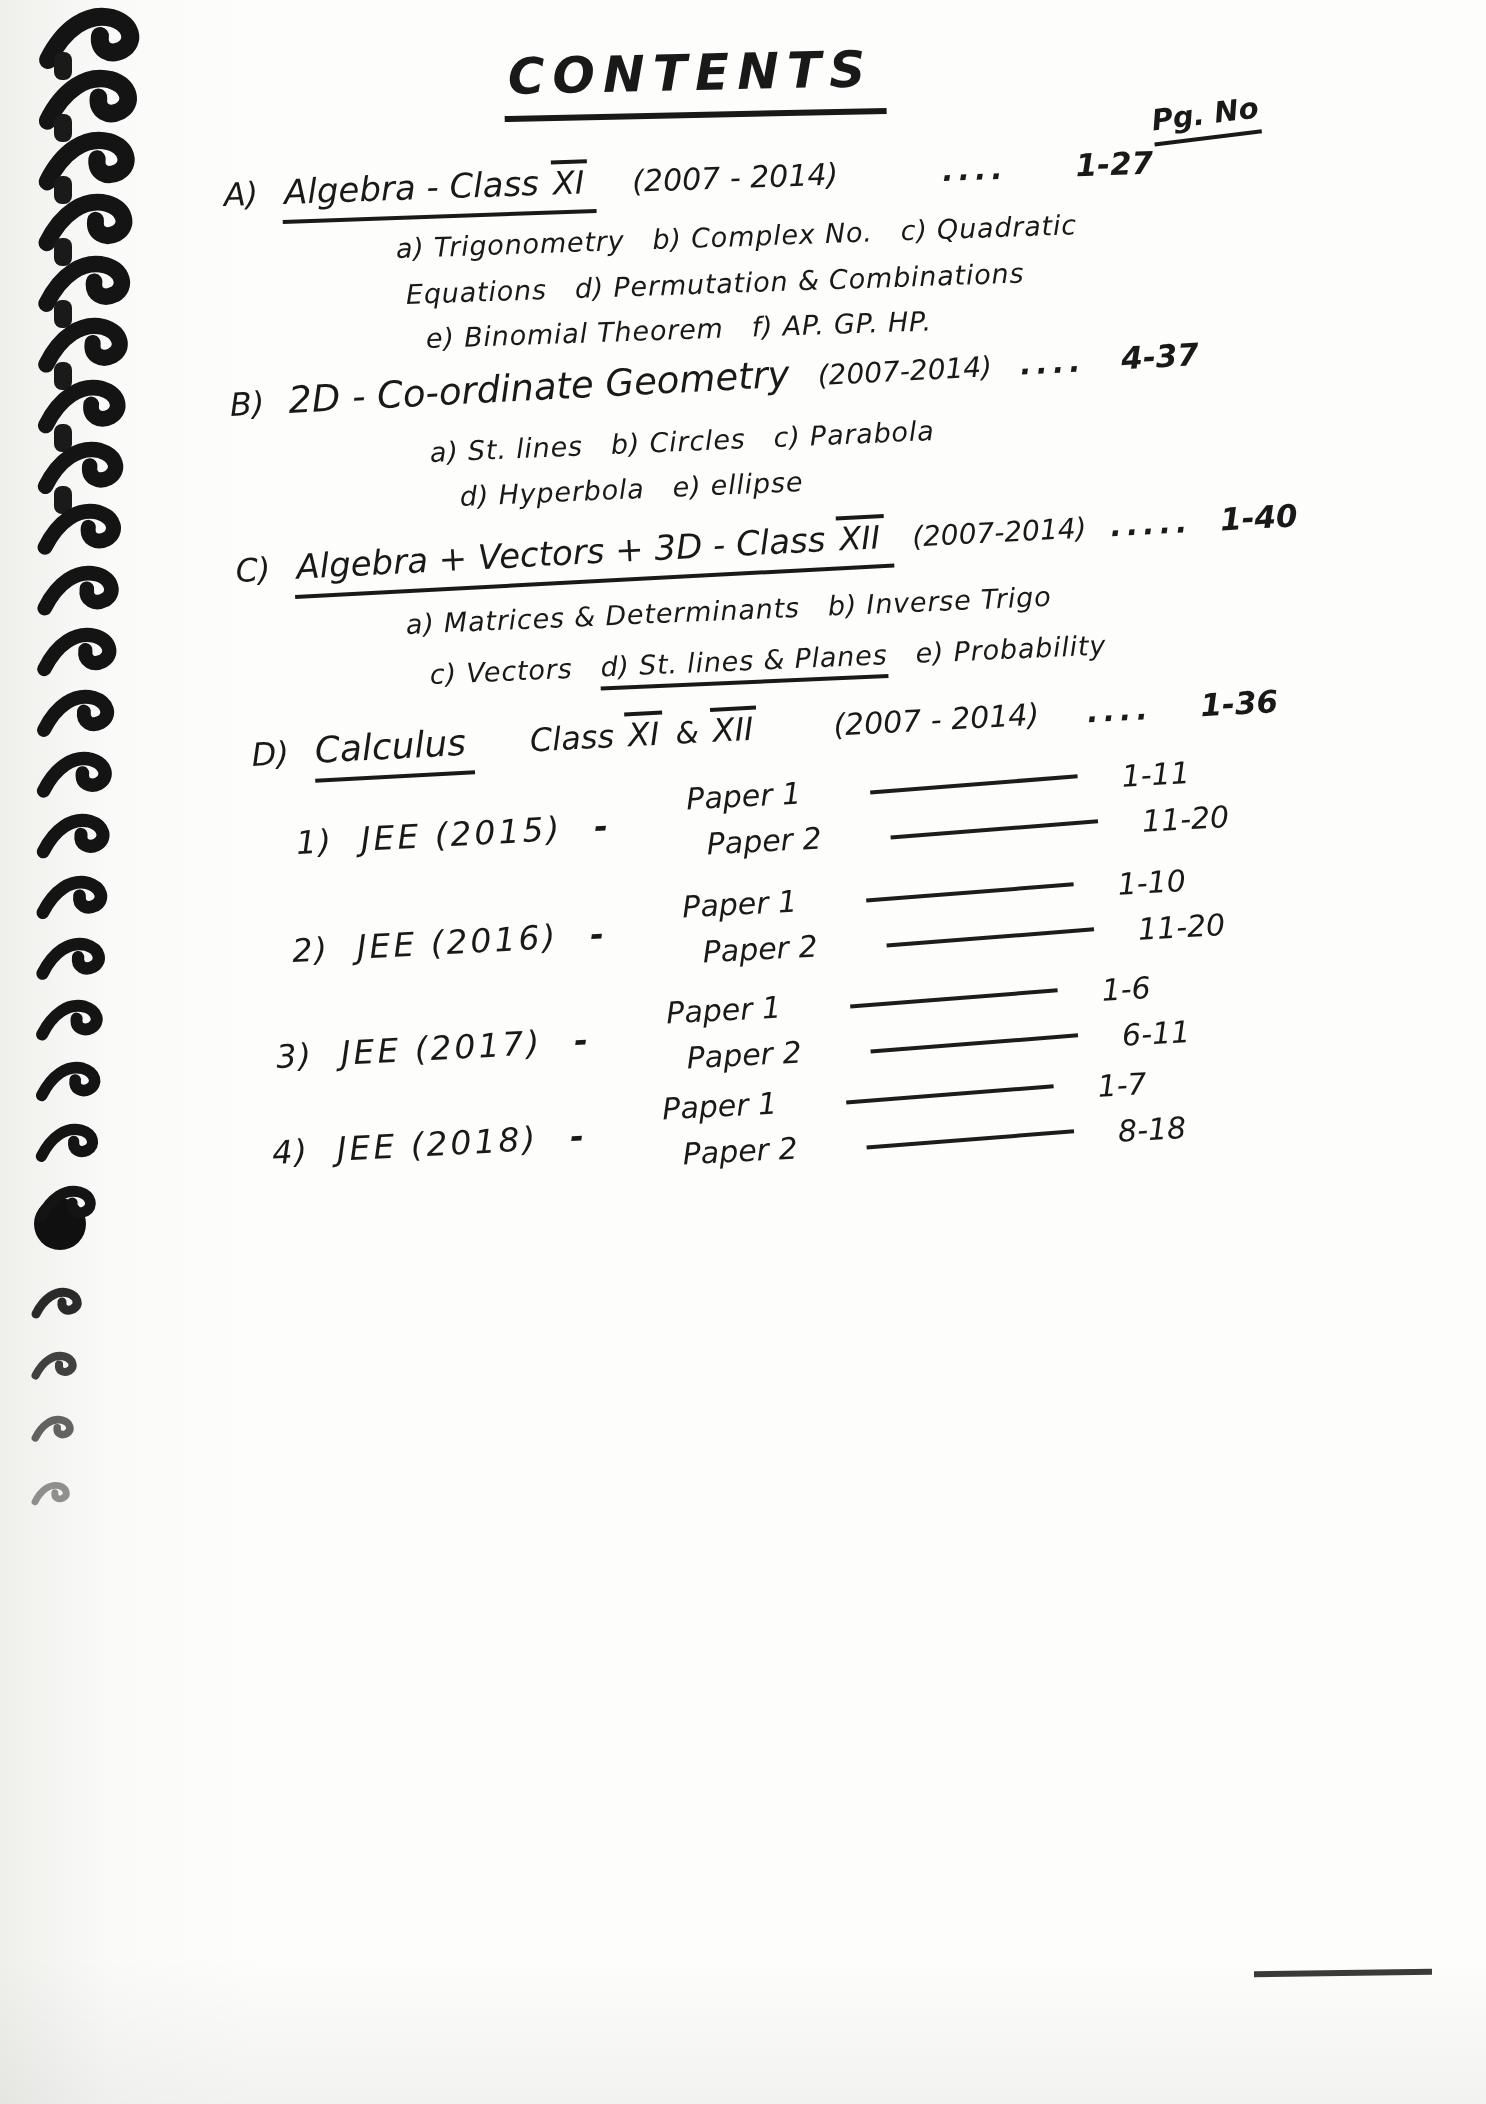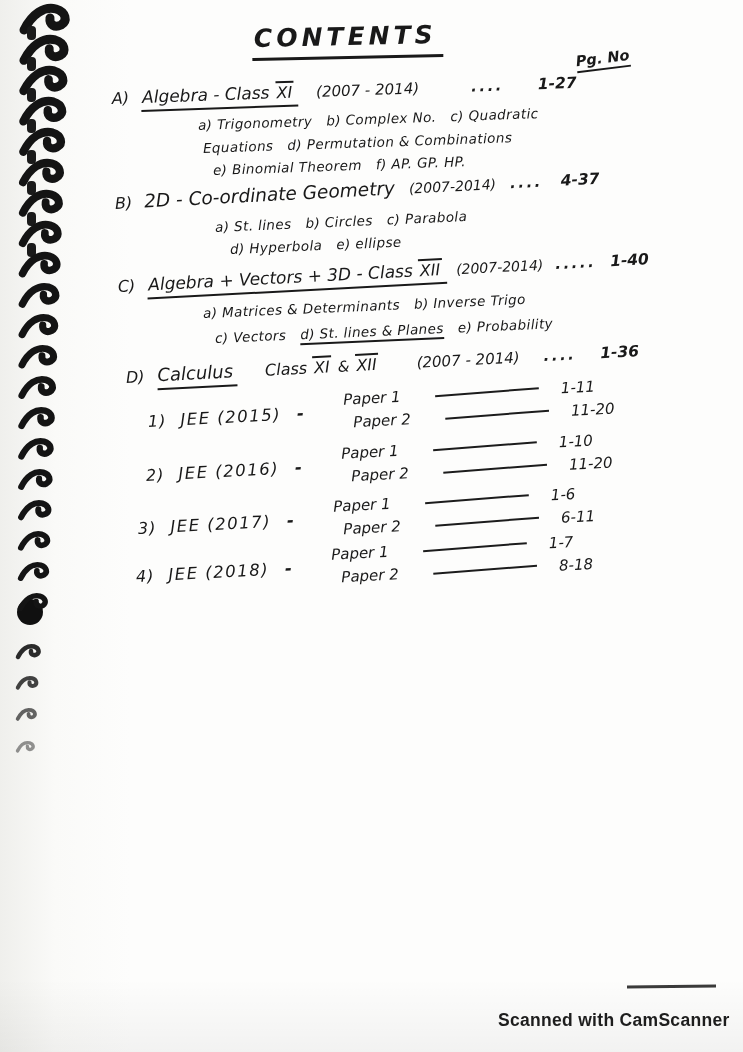--- a/index.html
+++ b/index.html
@@ -224,15 +224,14 @@
         </span>
       <span class="paper-line">
           <span class="paper-label">Paper 2</span>
           <span class="rule"></span>
           <span class="paper-pages">8-18</span>
         </span>
     </span>
   </div>
 
   <div class="scan-line"></div>
-  <div class="watermark">Scanned with CamScanner</div>
 
 </div>
 
 </body></html>

